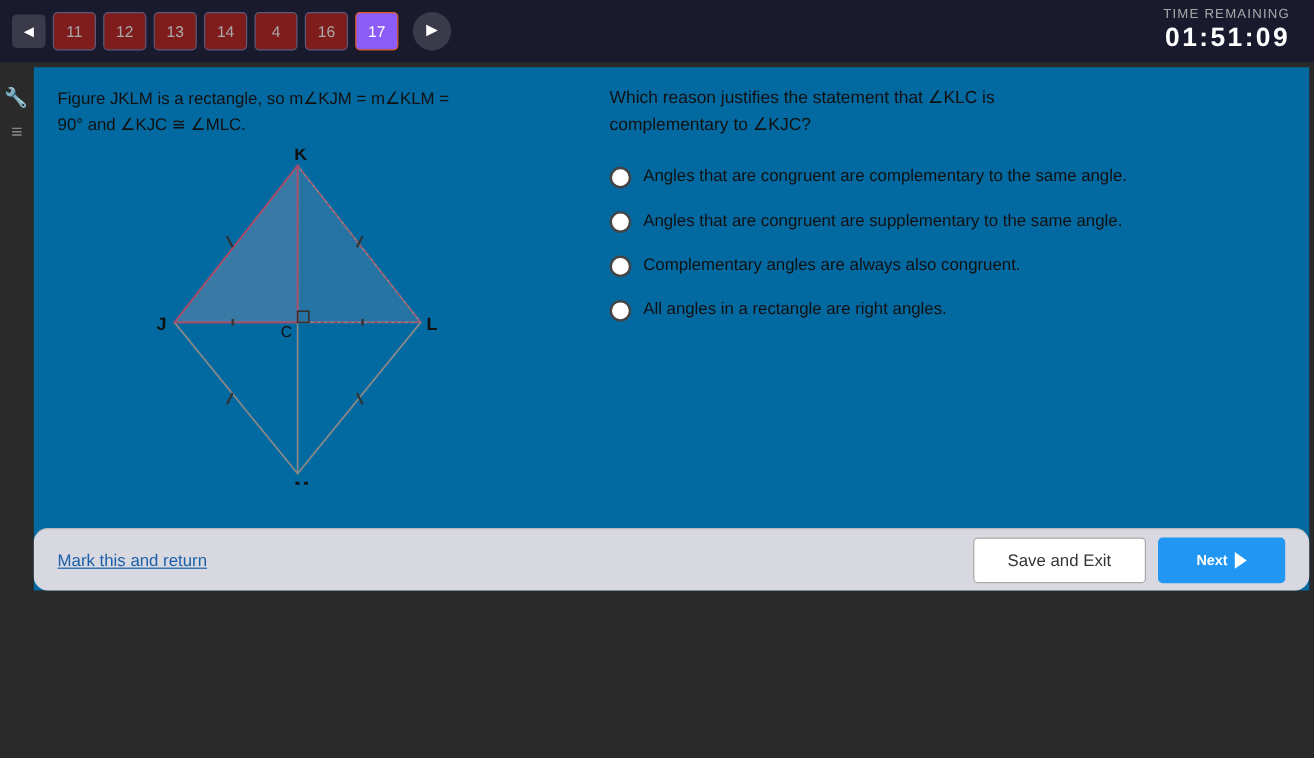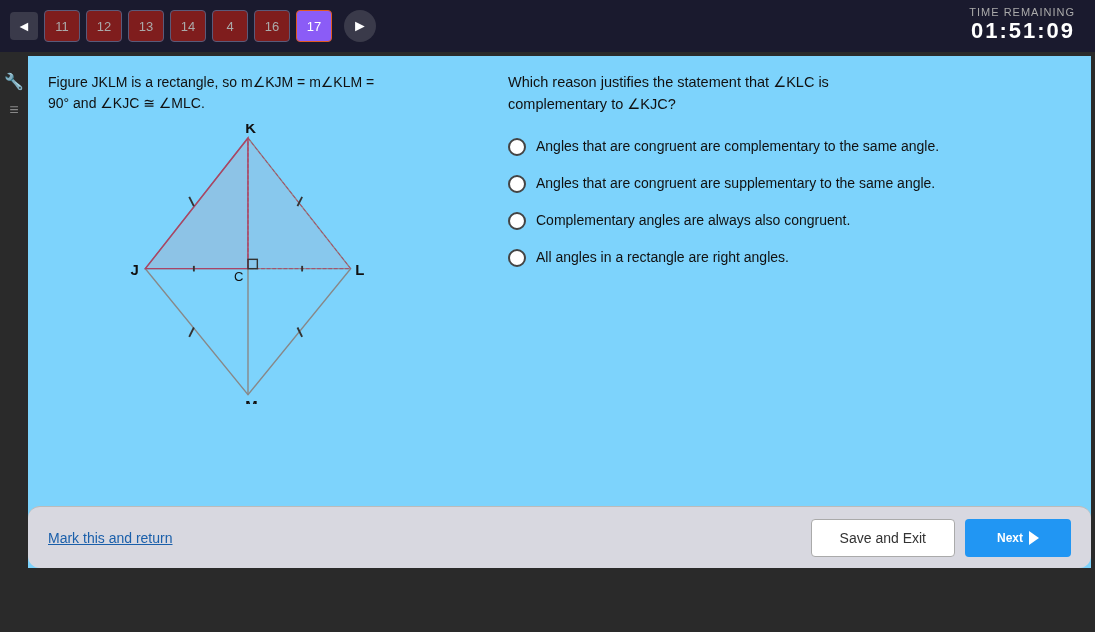--- a/index.html
+++ b/index.html
@@ -120,21 +120,21 @@
 
     .question-text {
       font-size: 14.5px;
       color: #111;
       margin-bottom: 20px;
       line-height: 1.5;
     }
 
     .answer-option {
       display: flex;
-      align-items: center;
+      align-items: flex-end;
       margin-bottom: 16px;
       cursor: pointer;
       gap: 10px;
     }
 
     .radio-circle {
       width: 18px;
       height: 18px;
       border: 2px solid #444;
       border-radius: 50%;
@@ -262,21 +262,21 @@
     <div class="timer-label">TIME REMAINING</div>
     <div class="timer-value">01:51:09</div>
   </div>
 </div>
 
 <div class="left-sidebar">
   <div class="sidebar-icon">🔧</div>
   <div class="sidebar-icon">≡</div>
 </div>
 
-<div style="margin-left:28px; margin-right:4px; margin-top:4px; margin-bottom:0; height:512px; background:#7dd3fc; display:flex; flex-direction:column;">
+<div style="margin-left:28px; margin-right:4px; margin-top:4px; margin-bottom:0; height:436px; background:#0369a1; display:flex; flex-direction:column;">
 
   <div class="content-area">
 
     <div class="left-panel">
       <div class="problem-text">
         Figure JKLM is a rectangle, so m∠KJM = m∠KLM =<br>
         90° and ∠KJC ≅ ∠MLC.
       </div>
 
       <div class="diagram-area">

